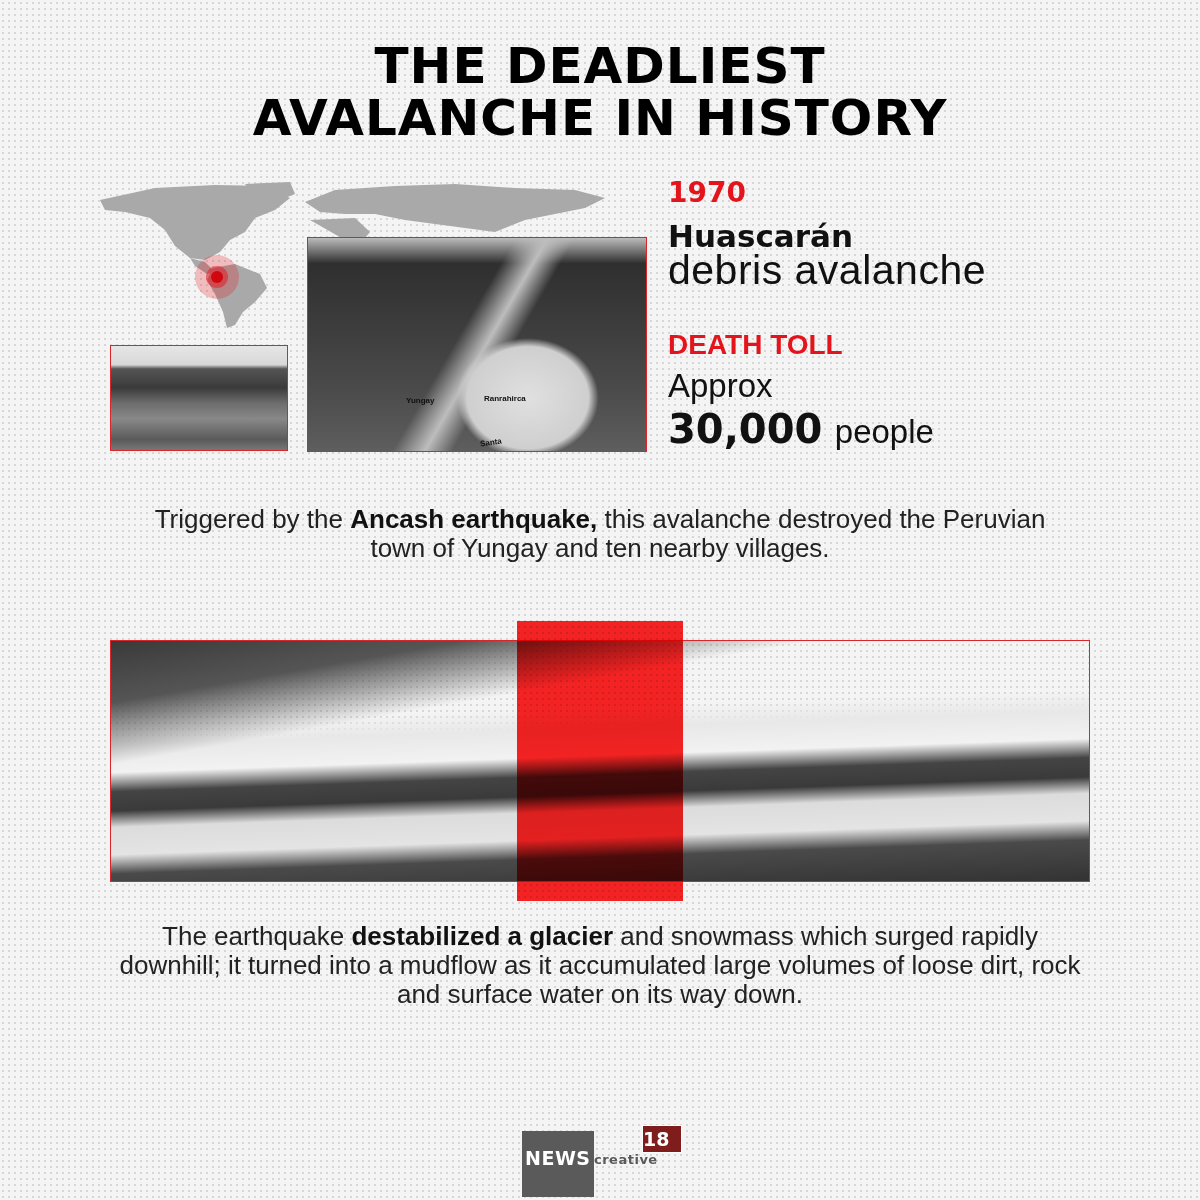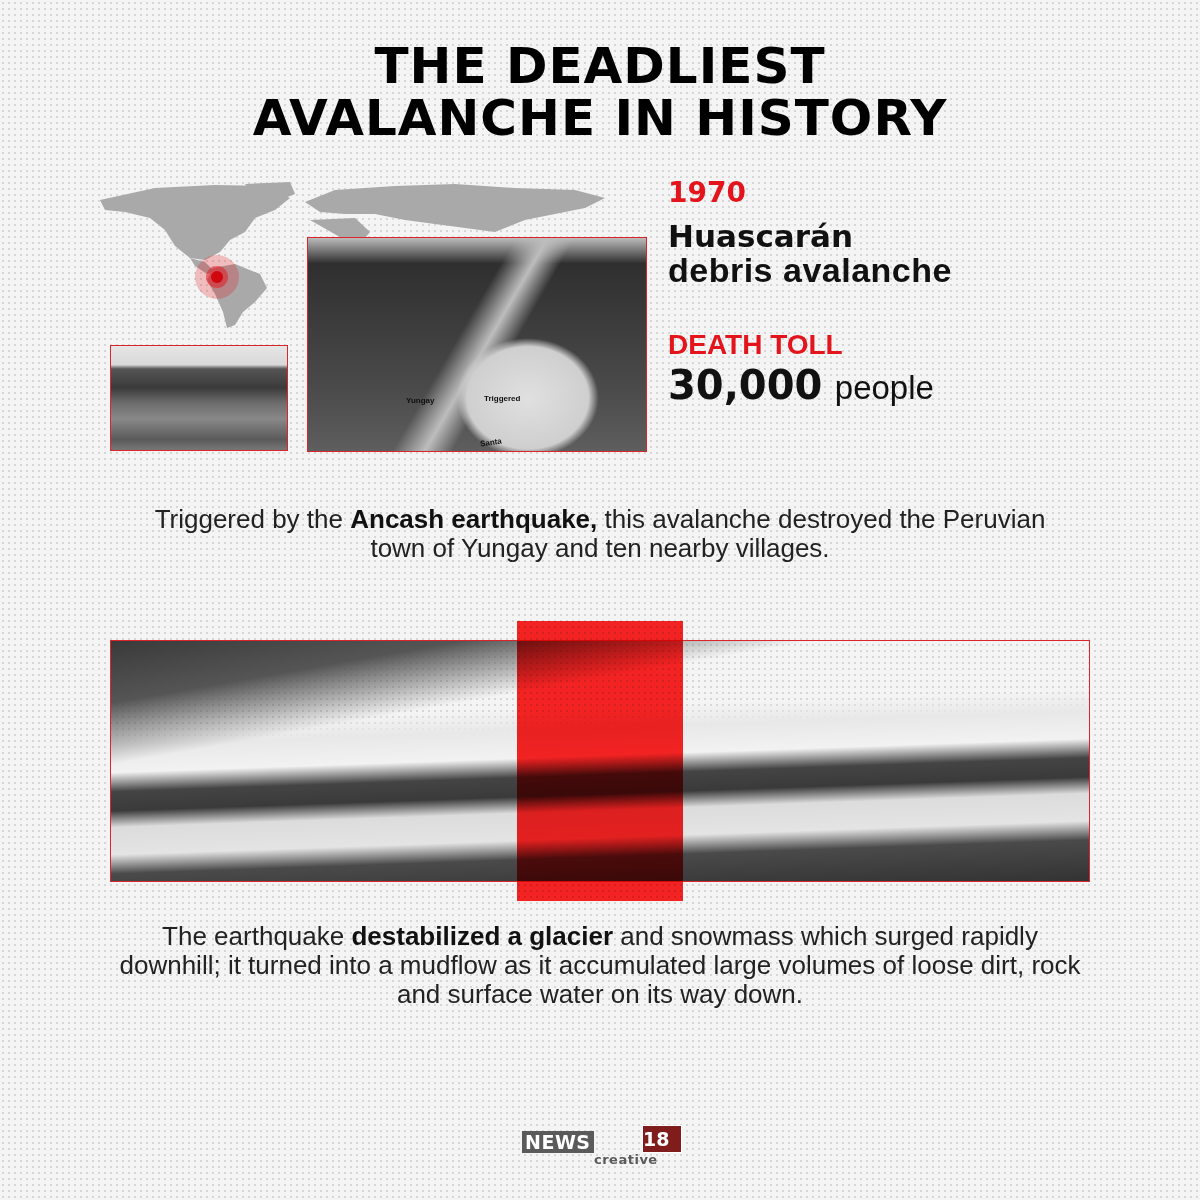--- a/index.html
+++ b/index.html
@@ -37,40 +37,40 @@
       linear-gradient(170deg, #3a3a3a 0%, #555 15%, transparent 30%),
       linear-gradient(178deg, transparent 30%, #e8e8e8 38%, #f2f2f2 48%, #444 55%, #3a3a3a 62%, #dcdcdc 68%, #e4e4e4 78%, #4a4a4a 85%, #333 100%);
   }
   .red-band {
     left: 517px; top: 621px; width: 166px; height: 280px;
     background: rgba(255, 0, 0, 0.86); mix-blend-mode: multiply;
   }
   .facts { left: 668px; top: 176px; width: 470px; }
   .year { font-family: "DejaVu Sans", sans-serif; font-weight: 900; color: #e3141c; font-size: 28px; line-height: 34px; }
   .place { font-family: "DejaVu Sans", sans-serif; font-weight: bold; font-size: 31px; line-height: 36px; margin-top: 8px; color: #111; }
-  .kind { font-size: 34px; line-height: 32px; color: #111; letter-spacing: 0.5px; font-weight: bold; }
+  .kind { font-size: 41px; line-height: 32px; color: #111; letter-spacing: 0.5px; }
   .toll { font-family: Liberation Sans, sans-serif; font-weight: 900; color: #e3141c; font-size: 28px; line-height: 34px; margin-top: 42px; }
   .approx { font-size: 33px; line-height: 40px; margin-top: 4px; }
   .num-row { margin-top: 0px; line-height: 46px; }
   .num { font-family: "DejaVu Sans", sans-serif; font-weight: 900; font-size: 40px; }
   .people { font-size: 33px; margin-left: 8px; }
   .para1 {
     left: 150px; top: 505px; width: 900px; text-align: center;
     font-size: 26px; line-height: 29px; color: #222;
   }
   .para2 {
     left: 110px; top: 922px; width: 980px; text-align: center;
     font-size: 26px; line-height: 29px; color: #222;
   }
   b { font-weight: bold; color: #111; }
   .logo { left: 522px; top: 1125px; width: 170px; height: 45px; }
   .logo-news {
     position: absolute; left: 0; top: 6px; background: #5a5a5a; color: #fff;
     font-family: "DejaVu Sans", sans-serif; font-weight: 900; font-size: 19px;
-    padding: 0 3px; height: 22px; line-height: 22px; letter-spacing: 0.5px;
+    padding: 16px 3px; height: 34px; line-height: 22px; letter-spacing: 0.5px;
   }
   .logo-18 {
     position: absolute; left: 120px; top: 0px; background: #7f1d1d; color: #fff;
     font-family: "DejaVu Sans", sans-serif; font-weight: 700; font-size: 19px;
     width: 40px; height: 28px; line-height: 26px; border: 1.5px solid #fff; box-sizing: border-box;
   }
   .logo-creative {
     position: absolute; left: 72px; top: 27px; color: #5a5a5a;
     font-family: "DejaVu Sans", sans-serif; font-weight: bold; font-size: 13px; letter-spacing: 0.5px;
   }
@@ -100,29 +100,30 @@
   </g>
   <circle cx="122" cy="97" r="22" fill="#e3141c" fill-opacity="0.25"></circle>
   <circle cx="122" cy="97" r="11" fill="#e3141c" fill-opacity="0.5"></circle>
   <circle cx="122" cy="97" r="6" fill="#d0070f"></circle>
 </svg>
 
 <div class="abs frame photo-small"></div>
 
 <div class="abs frame photo-large">
   <span class="abs map-label" style="left:98px; top:158px;">Yungay</span>
-  <span class="abs map-label" style="left:176px; top:156px;">Triggered</span>
+  <span class="abs map-label" style="left:176px; top:156px;">Ranrahirca</span>
   <span class="abs map-label" style="left:172px; top:200px; transform:rotate(-8deg);">Santa</span>
 </div>
 
 <div class="abs facts">
   <div class="year">1970</div>
   <div class="place">Huascarán</div>
   <div class="kind">debris avalanche</div>
   <div class="toll">DEATH TOLL</div>
+  <div class="approx">Approx</div>
   <div class="num-row">
     <span class="num">30,000</span>
     <span class="people">people</span>
   </div>
 </div>
 
 <div class="abs para1">
   <span>Triggered by the </span><b>Ancash earthquake,</b><span> this avalanche destroyed the Peruvian town of Yungay and ten nearby villages.</span>
 </div>
 

